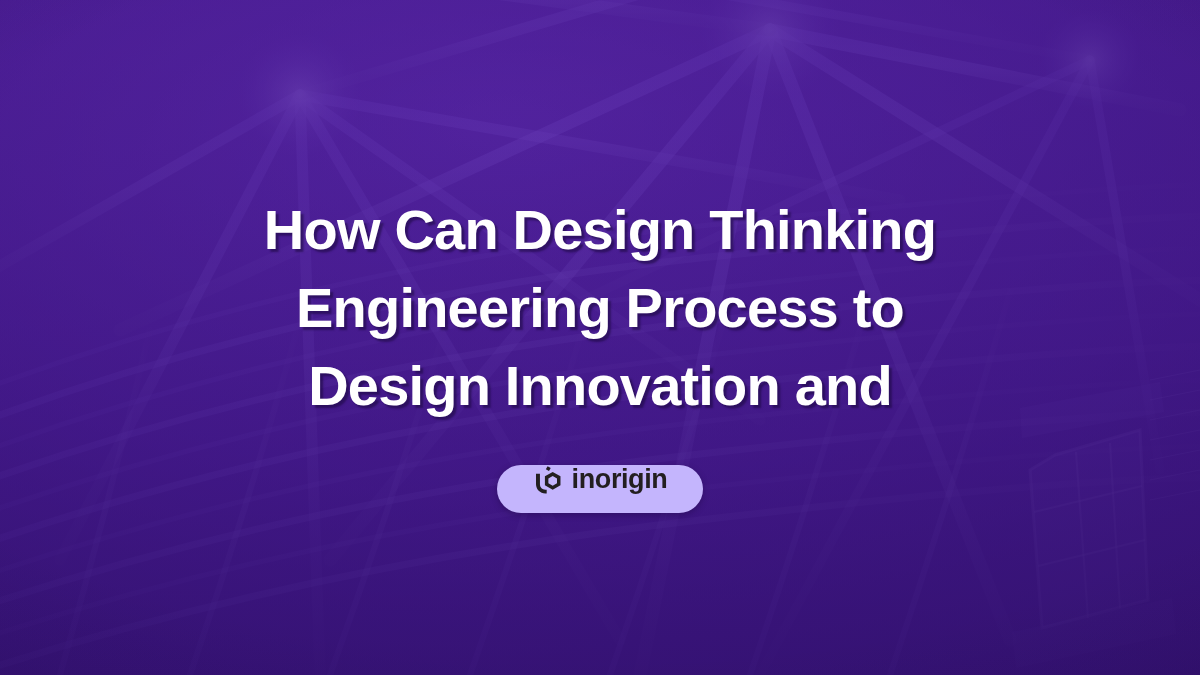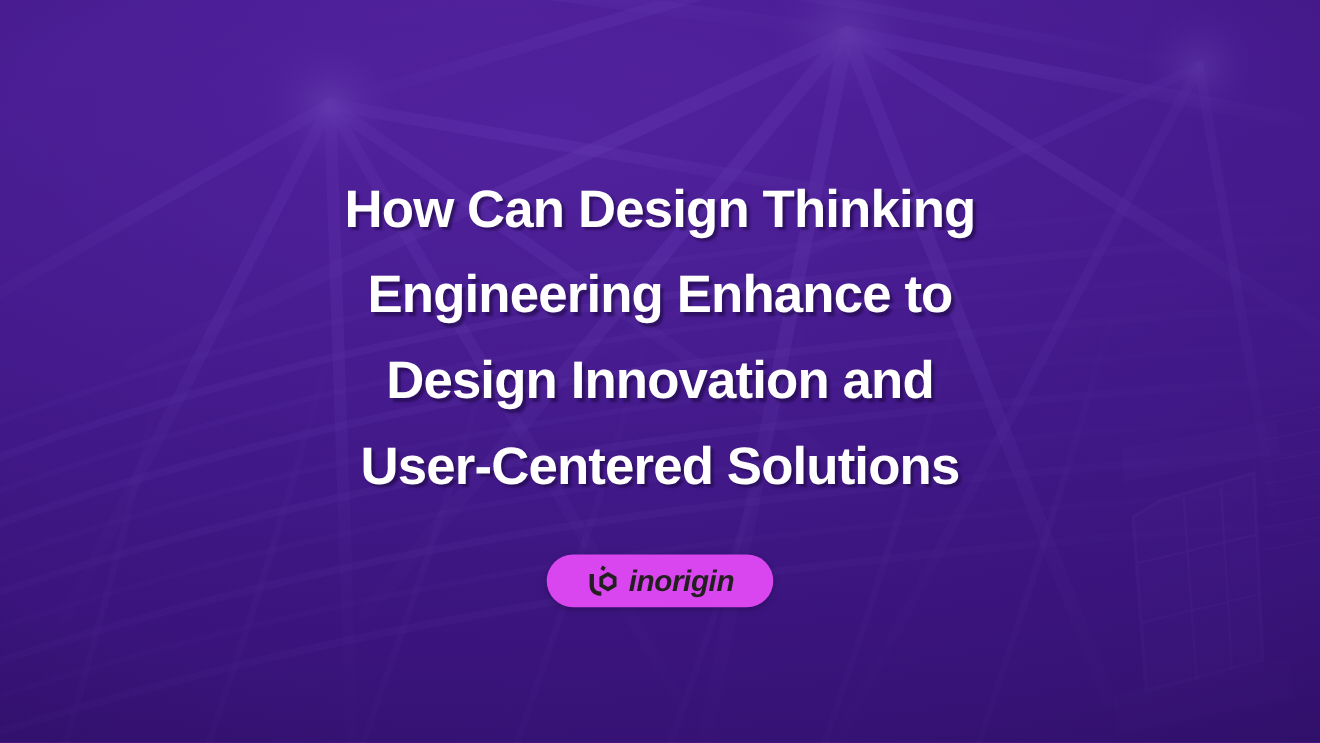--- a/index.html
+++ b/index.html
@@ -49,40 +49,38 @@
     justify-content:center;
     padding:28px 40px 0 40px;
   }
 
   #headline {
     width:1040px;
     text-align:center;
     color:#ffffff;
     font-family:"Liberation Sans", sans-serif;
     font-weight:bold;
-    font-size:48px;
+    font-size:56px;
     line-height:78px;
     letter-spacing:-0.8px;
     text-shadow:3px 3px 2px rgba(26,8,60,0.55);
     -webkit-font-smoothing:antialiased;
   }
   #headline .ln { display:block; white-space:nowrap; }
 
   
   #logo-pill {
     margin-top:40px;
     display:flex;
-    align-items:center;
     justify-content:center;
     gap:9px;
     width:206px; height:48px;
-    background:#d946ef;
+    background:#c4b5fd;
     border-radius:24px;
     box-shadow:0 2px 6px rgba(22,6,52,0.35);
-    font-style:italic;
   }
   #logo-mark { display:block; width:30px; height:30px; }
   #logo-word {
     font-family:"Liberation Sans", sans-serif;
     font-weight:bold;
     font-size:27px;
     line-height:27px;
     letter-spacing:-0.4px;
     color:#231f20;
     position:relative;
@@ -202,23 +200,22 @@
     </svg>
   </div>
 
   <div id="bg-tint"></div>
   <div id="bg-vignette"></div>
 
   <div id="content">
 
     <h1 id="headline">
       <span class="ln">How Can Design Thinking</span>
-      <span class="ln">Engineering Enhance to</span>
+      <span class="ln">Engineering Process to</span>
       <span class="ln">Design Innovation and</span>
-      <span class="ln">User-Centered Solutions</span>
     </h1>
 
     <div id="logo-pill">
       <span>
         <svg id="logo-mark" viewBox="0 0 32 32" aria-hidden="true">
 
           <path d="M15.6 1.2 L18.9 3.1 L17.0 6.4 L13.7 4.5 Z" fill="#231f20"></path>
 
           <path d="M3.2 9.4 L7.4 9.4 L7.4 20.6 C7.4 23.9 9.9 26.4 13.2 26.4 L14.6 26.4 L14.6 30.4 L13.2 30.4
                    C7.6 30.4 3.2 26.0 3.2 20.6 Z" fill="#231f20"></path>

